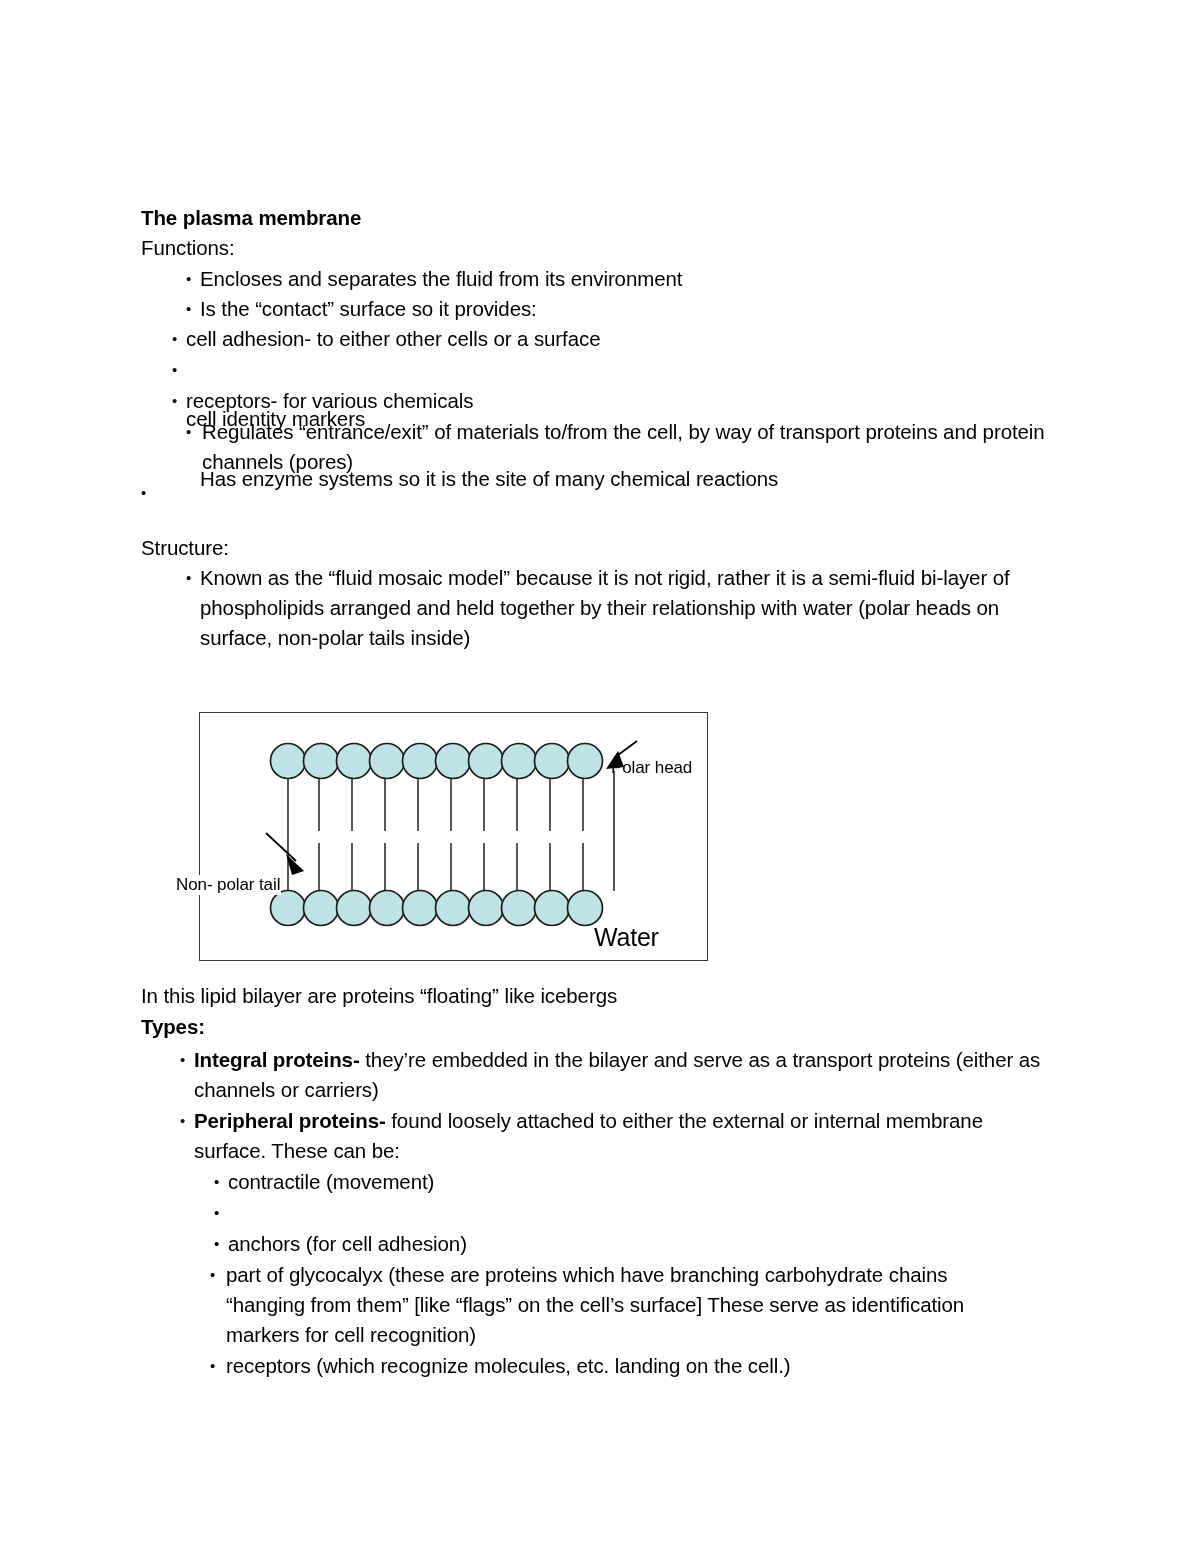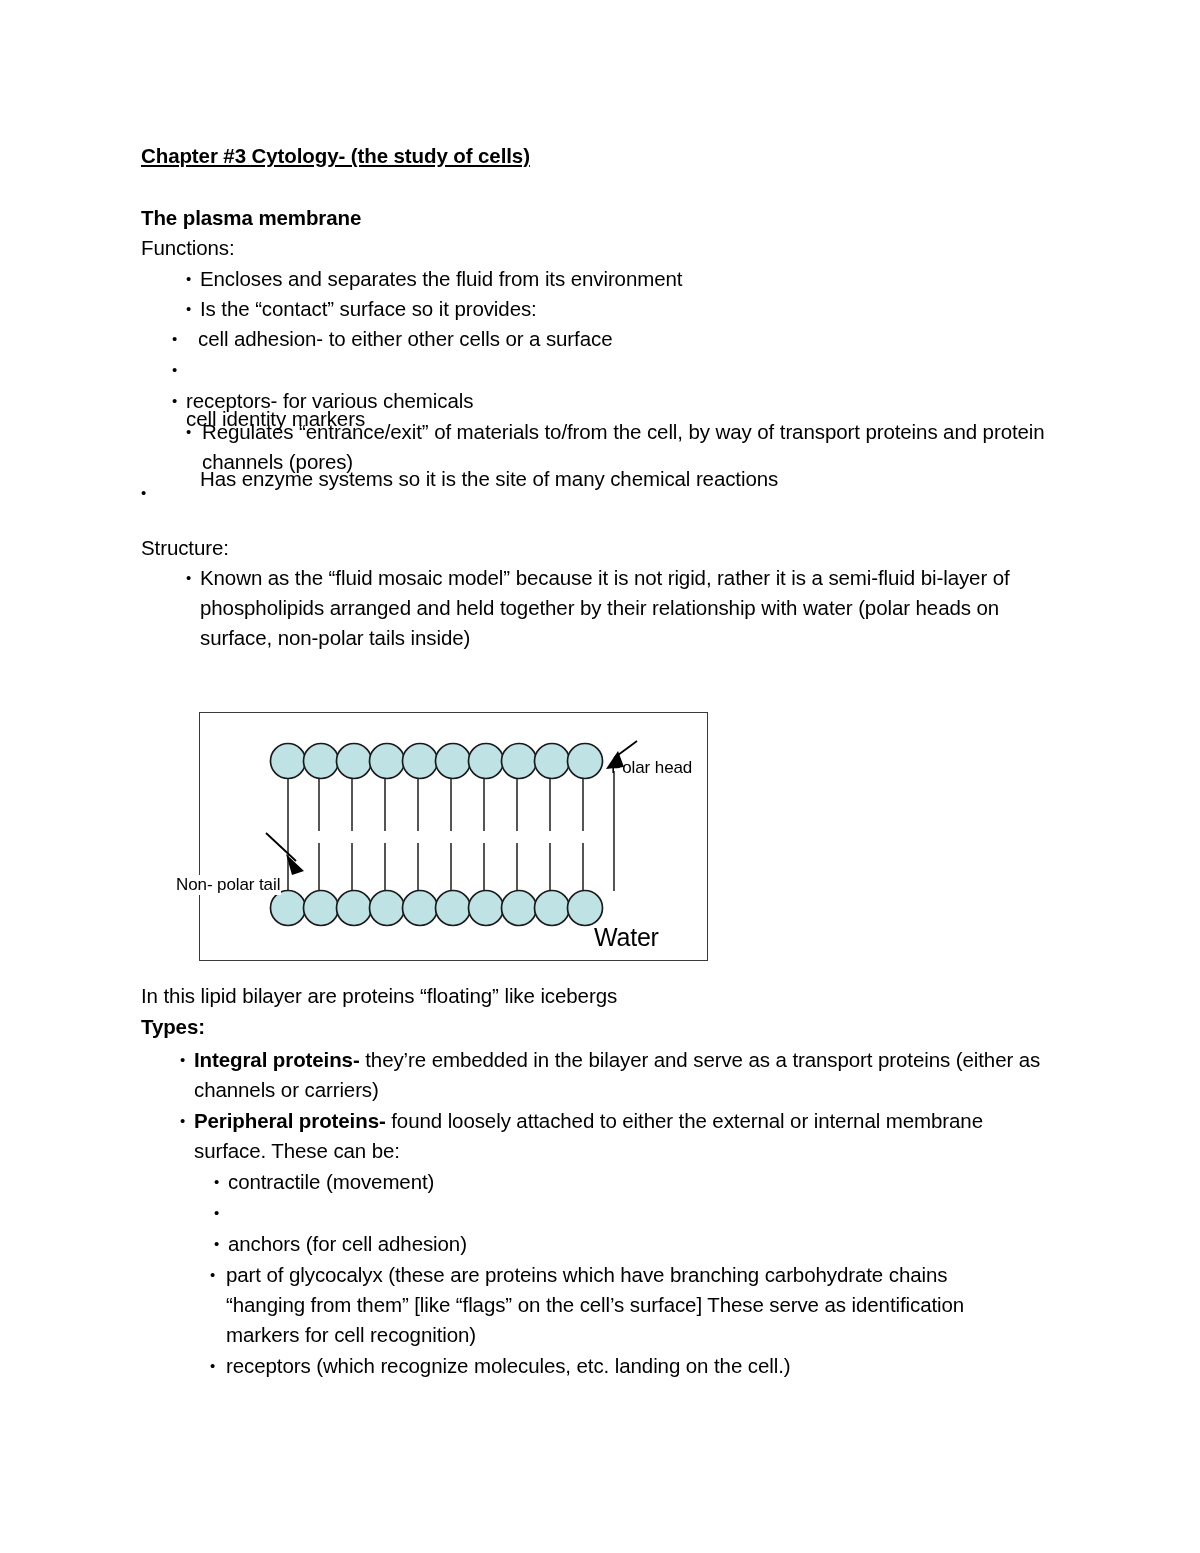--- a/index.html
+++ b/index.html
@@ -72,34 +72,33 @@
     line-height: 28px;
     white-space: nowrap;
     letter-spacing: -0.2px;
   }
 </style>
 </head>
 <body>
 
 <div class="page">
 
-  <div class="h1" style="left:141px; top:144px;">Chapter #3 Cytology- (the study of cells)</div>
 
   <div class="t b" style="left:141px; top:203px;">The plasma membrane</div>
 
   <div class="t" style="left:141px; top:233px;">Functions:</div>
 
   <div class="bul-dot" style="left:186px; top:264px;">•</div>
   <div class="t" style="left:200px; top:264px;">Encloses and separates the fluid from its environment</div>
 
   <div class="bul-dot" style="left:186px; top:294px;">•</div>
   <div class="t" style="left:200px; top:294px;">Is the “contact” surface so it provides:</div>
 
   <div class="bul-dot" style="left:172px; top:324px;">•</div>
-  <div class="t" style="left:186px; top:324px;margin-left:12px;">cell adhesion- to either other cells or a surface</div>
+  <div class="t" style="left:186px; top:324px;">cell adhesion- to either other cells or a surface</div>
 
   <div class="bul-dot" style="left:172px; top:355px;">•</div>
   <div class="t" style="left:186px; top:370px;margin-top:34px;">cell identity markers</div>
 
   <div class="bul-dot" style="left:172px; top:386px;">•</div>
   <div class="t" style="left:186px; top:386px;">receptors- for various chemicals</div>
 
   <div class="bul-dot" style="left:186px; top:417px;">•</div>
   <div class="t wrap" style="left:202px; top:417px; width:880px;">Regulates “entrance/exit” of materials to/from the cell, by way of transport proteins and protein channels (pores)</div>
 

